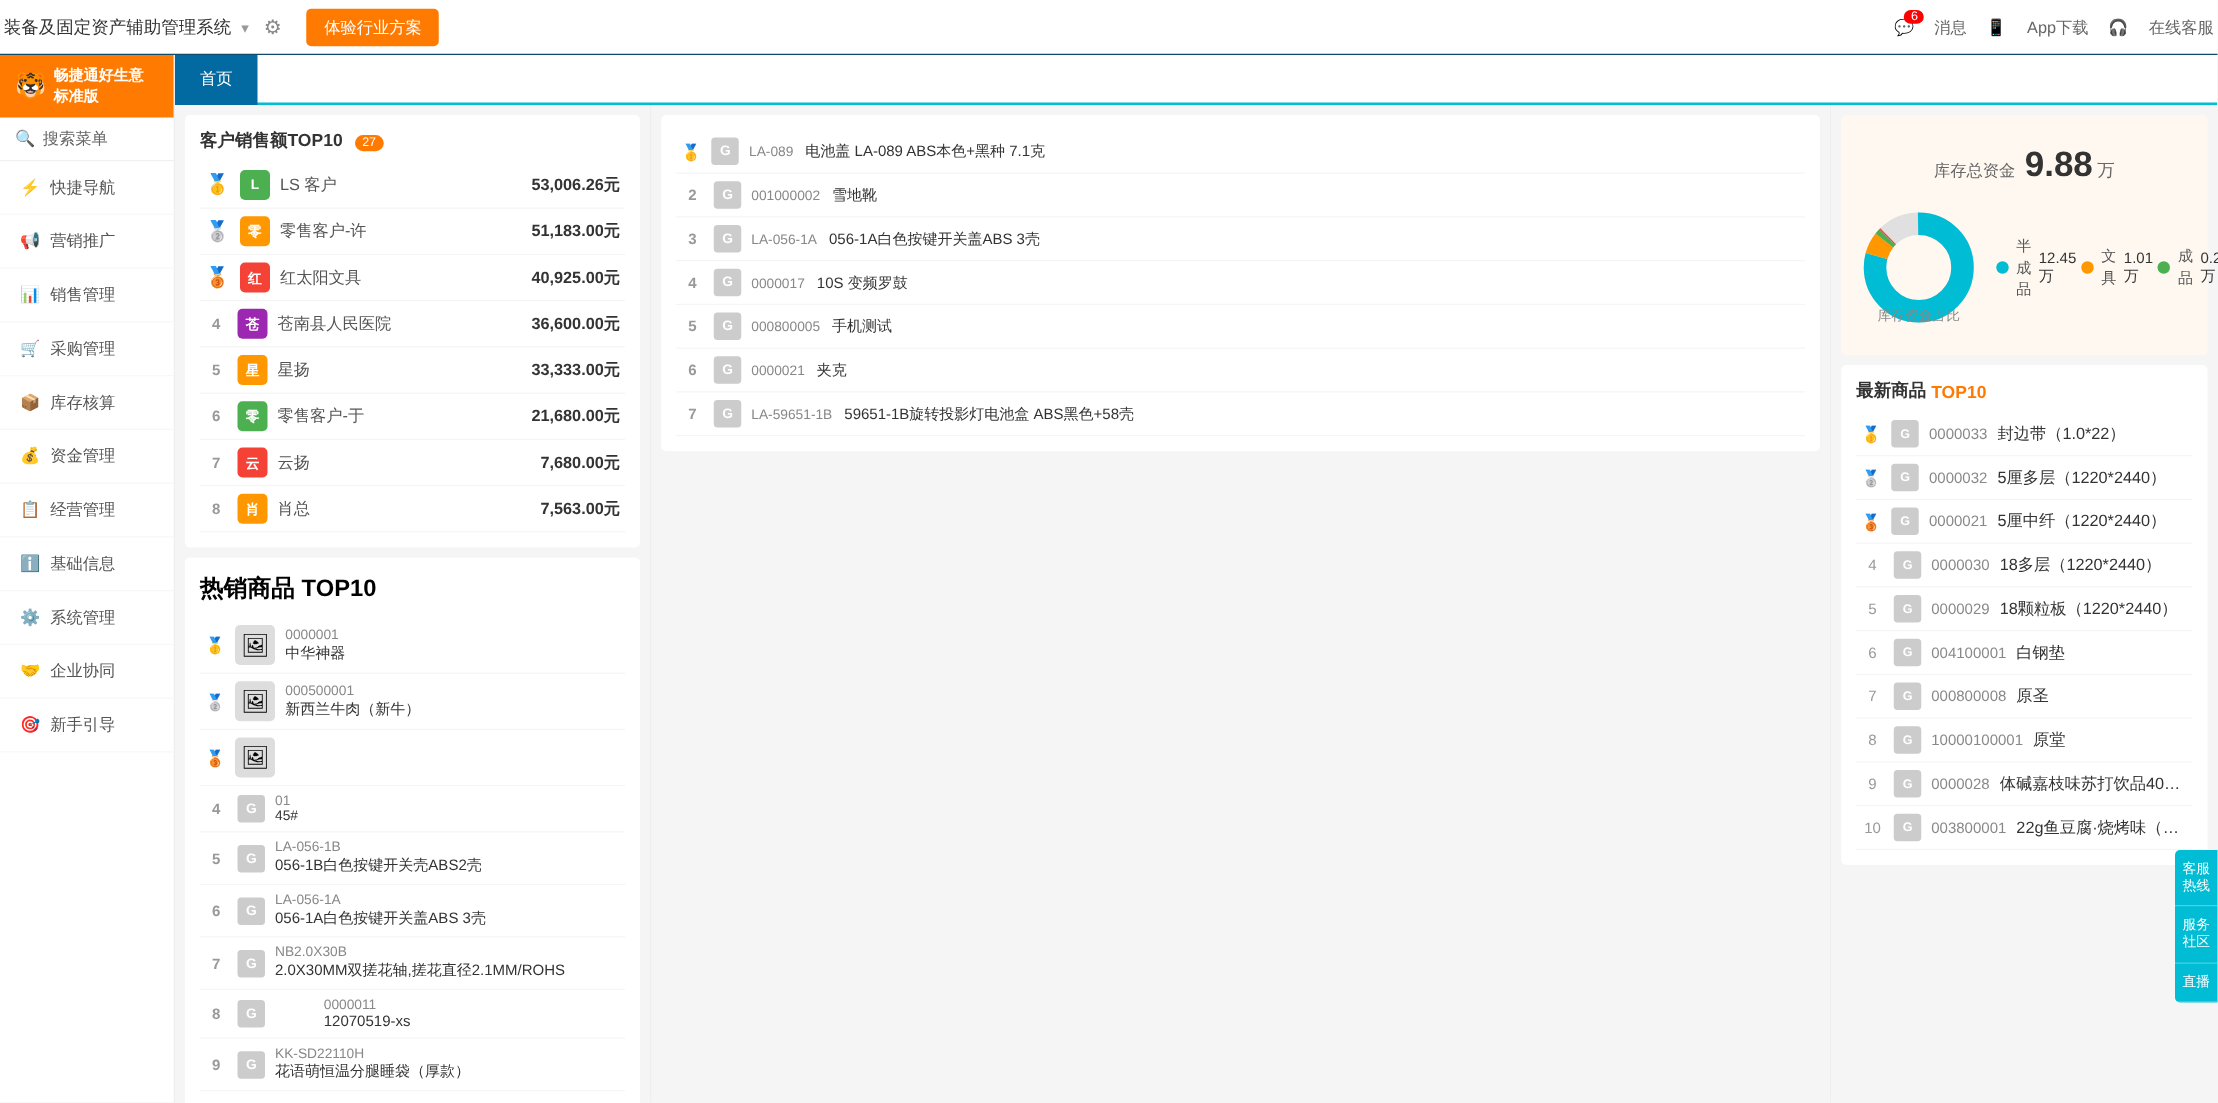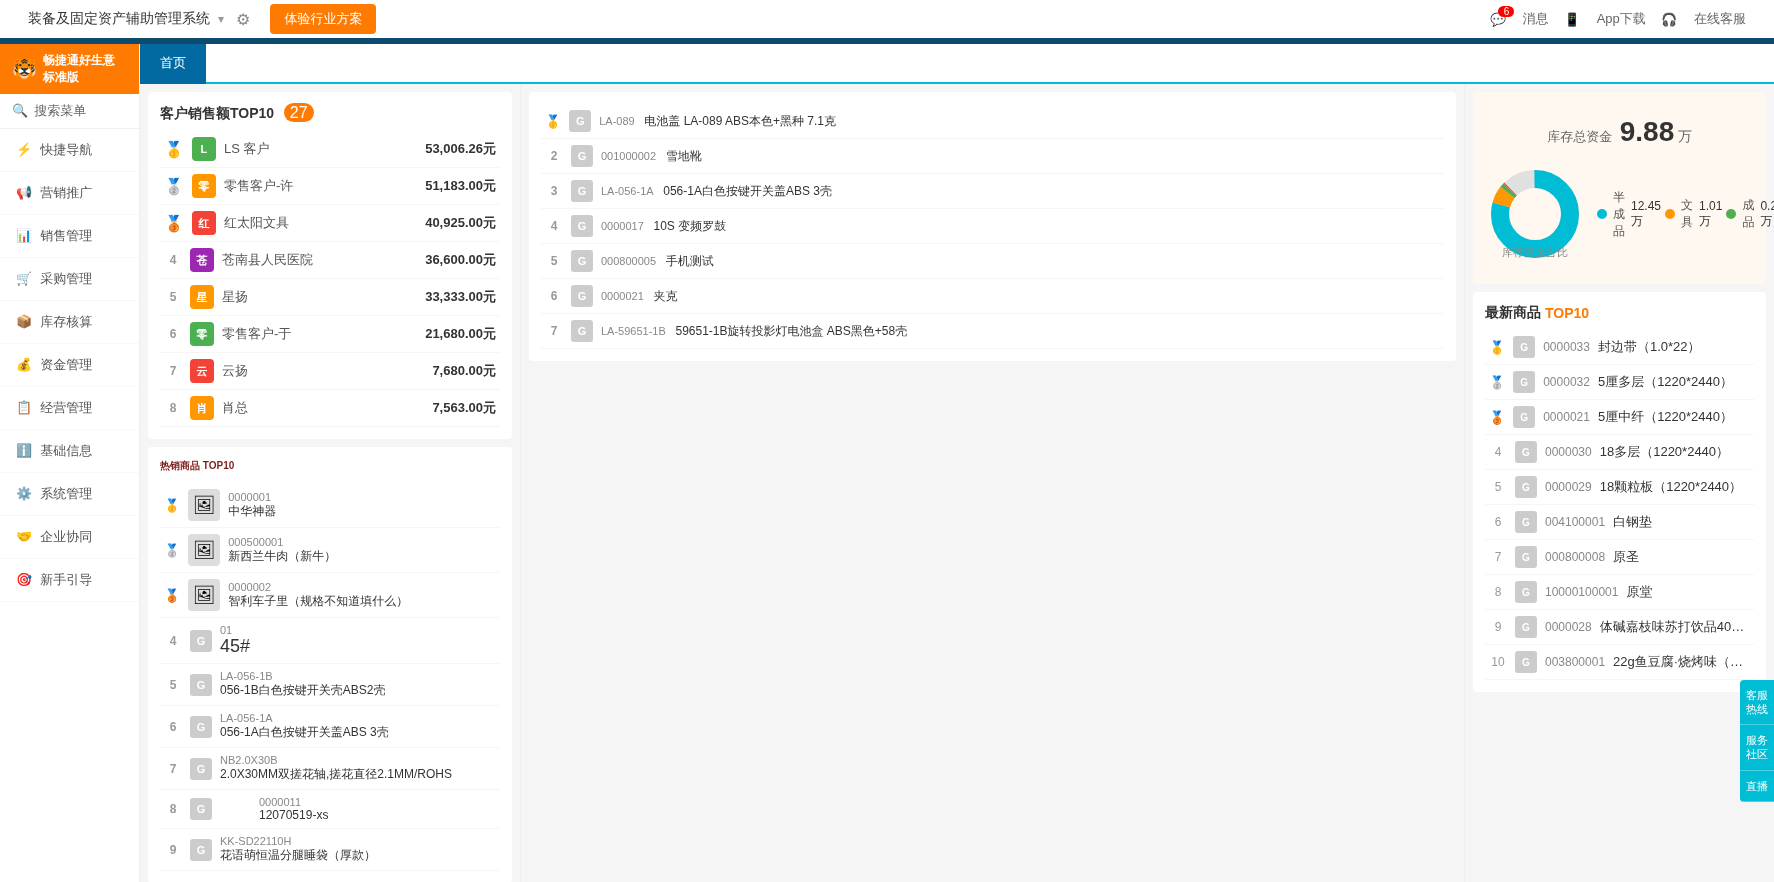--- a/index.html
+++ b/index.html
@@ -1,21 +1,21 @@
 <!DOCTYPE html>
 <html><head>
   <meta charset="utf-8">
   <style>
     * { margin: 0; padding: 0; box-sizing: border-box; }
     body { font-family: 'Microsoft YaHei', Arial, sans-serif; font-size: 13px; background: #f5f5f5; display: flex; flex-direction: column; height: 882px; overflow: hidden; }
 
     
     .top-bar {
       display: flex; align-items: center; height: 44px; background: #fff;
-      border-bottom: 6px solid #0c4a6e; padding: 0 28px; flex-shrink: 0; z-index: 10;
+      border-bottom: 1px solid #0c4a6e; padding: 0 3px; flex-shrink: 0; z-index: 10;
     }
     .top-bar-left { display: flex; align-items: center; gap: 8px; }
     .system-name { font-size: 14px; color: #333; }
     .dropdown-arrow { color: #999; font-size: 12px; cursor: pointer; }
     .settings-icon { color: #888; cursor: pointer; font-size: 16px; margin-left: 4px; }
     .trial-btn {
       background: #ff7a00; color: #fff; border: none; border-radius: 4px;
       padding: 6px 14px; font-size: 13px; cursor: pointer; margin-left: 12px;
     }
     .top-bar-right { margin-left: auto; display: flex; align-items: center; gap: 16px; color: #666; font-size: 13px; }
@@ -61,21 +61,21 @@
     .content-scroll { flex: 1; overflow-y: auto; display: flex; gap: 0; }
 
     
     .col-left { width: 380px; flex-shrink: 0; background: #f5f5f5; }
     .col-mid { flex: 1; background: #f5f5f5; border-left: 1px solid #eee; }
     .col-right { width: 310px; flex-shrink: 0; background: #f5f5f5; border-left: 1px solid #eee; overflow-y: auto; }
 
     
     .panel { background: #fff; margin: 8px; border-radius: 4px; padding: 12px; }
     .panel-header { display: flex; align-items: center; justify-content: space-between; margin-bottom: 8px; }
-    .panel-badge { background: #ff7a00; color: #fff; border-radius: 10px; font-size: 16px; padding: 1px 6px; margin-left: 6px; }
+    .panel-badge { background: #ff7a00; color: #fff; border-radius: 10px; font-size: 10px; padding: 1px 6px; margin-left: 6px; }
 
     
     .rank-row { display: flex; align-items: center; padding: 6px 4px; border-bottom: 1px solid #f5f5f5; gap: 8px; }
     .rank-num { width: 18px; text-align: center; font-size: 12px; color: #999; font-weight: bold; }
     .rank-avatar {
       width: 24px; height: 24px; border-radius: 4px; display: flex; align-items: center;
       justify-content: center; color: #fff; font-size: 11px; font-weight: bold; flex-shrink: 0;
     }
     .rank-name { flex: 1; color: #555; font-size: 13px; overflow: hidden; white-space: nowrap; text-overflow: ellipsis; }
     .rank-value { color: #333; font-size: 13px; font-weight: bold; }
@@ -94,21 +94,21 @@
     .chart-container { display: flex; align-items: center; gap: 12px; padding: 8px 0; }
     .donut-wrap { position: relative; width: 100px; height: 100px; flex-shrink: 0; }
     .donut-label { position: absolute; bottom: 4px; left: 50%; transform: translateX(-50%); font-size: 11px; color: #888; white-space: nowrap; }
     .legend { display: flex; flex-direction: row; gap: 4px; flex: 1; }
     .legend-item { display: flex; align-items: center; gap: 6px; font-size: 12px; color: #555; }
     .legend-dot { width: 10px; height: 10px; border-radius: 50%; flex-shrink: 0; }
     .legend-val { margin-left: auto; color: #333; font-size: 12px; }
 
     
     .hot-section { background: #fff; margin: 8px; border-radius: 4px; padding: 12px; }
-    .hot-title { font-size: 10px; font-weight: bold; color: #7f1d1d; margin-bottom: 10px; }
+    .hot-title { font-size: 19px; font-weight: bold; color: #000000; margin-bottom: 10px; }
     .newest-row { display: flex; align-items: center; padding: 6px 4px; border-bottom: 1px solid #f5f5f5; gap: 8px; }
     .newest-rank { width: 18px; text-align: center; font-size: 12px; color: #999; }
     .newest-code { font-size: 12px; color: #888; }
     .newest-name { flex: 1; font-size: 13px; color: #333; overflow: hidden; white-space: nowrap; text-overflow: ellipsis; }
 
     
     .float-service {
       position: fixed; right: 0; bottom: 80px; display: flex; flex-direction: column;
       background: #00bcd4; border-radius: 4px 0 0 4px; overflow: hidden; z-index: 100;
     }
@@ -285,31 +285,27 @@
     <span>🥈</span>
     <div style="width:32px;height:32px;background:#ddd;border-radius:4px;overflow:hidden;display:flex;align-items:center;justify-content:center;font-size:18px;">🖼</div>
     <div style="flex:1;overflow:hidden;">
       <div style="font-size:11px;color:#888;">000500001</div>
       <div style="font-size:12px;color:#333;white-space:nowrap;overflow:hidden;text-overflow:ellipsis;">新西兰牛肉（新牛）</div>
     </div>
   </div>
               <div class="product-row">
     <span>🥉</span>
     <div style="width:32px;height:32px;background:#ddd;border-radius:4px;overflow:hidden;display:flex;align-items:center;justify-content:center;font-size:18px;">🖼</div>
-    <div style="flex:1;overflow:hidden;">
-      <div style="font-size:11px;color:#888;">0000002</div>
-      <div style="font-size:12px;color:#333;white-space:nowrap;overflow:hidden;text-overflow:ellipsis;">智利车子里（规格不知道填什么）</div>
-    </div>
   </div>
               <div class="product-row">
     <span class="rank-num">4</span>
     <div class="gray-badge">G</div>
     <div style="flex:1;overflow:hidden;">
       <div style="font-size:11px;color:#888;">01</div>
-      <div style="font-size:18px;color:#333;white-space:nowrap;overflow:hidden;text-overflow:ellipsis;">45#</div>
+      <div style="font-size:11px;color:#333;white-space:nowrap;overflow:hidden;text-overflow:ellipsis;">45#</div>
     </div>
   </div>
               <div class="product-row">
     <span class="rank-num">5</span>
     <div class="gray-badge">G</div>
     <div style="flex:1;overflow:hidden;">
       <div style="font-size:11px;color:#888;">LA-056-1B</div>
       <div style="font-size:12px;color:#333;white-space:nowrap;overflow:hidden;text-overflow:ellipsis;">056-1B白色按键开关壳ABS2壳</div>
     </div>
   </div>

